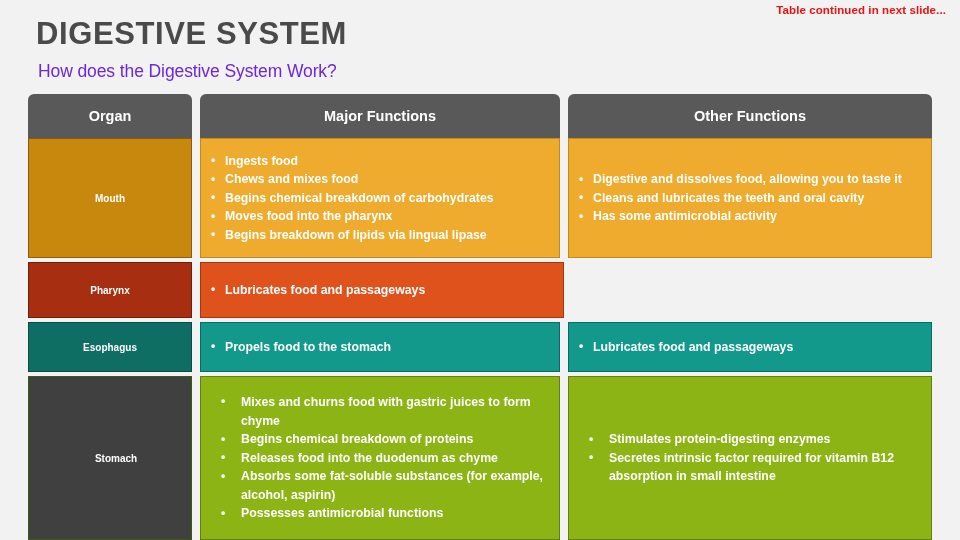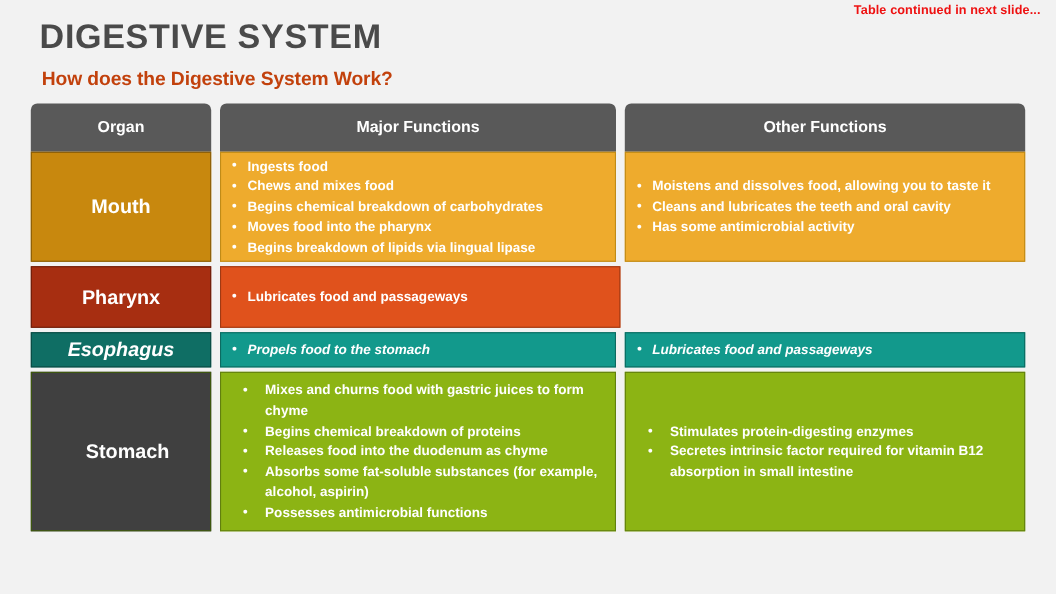--- a/index.html
+++ b/index.html
@@ -32,22 +32,22 @@
     font-size: 31px;
     font-weight: bold;
     color: #4a4a4a;
     letter-spacing: 0.6px;
   }
   #slide-subtitle {
     position: absolute;
     left: 38px;
     top: 61px;
     font-size: 17.5px;
-    font-weight: bold;
-    color: #c2410c;
+    font-weight: normal;
+    color: #6d28d9;
     letter-spacing: -0.1px;
   }
 
   
   #table {
     position: absolute;
     left: 28px;
     top: 94px;
     width: 904px;
     border-radius: 14px;
@@ -77,21 +77,21 @@
   
   .cell {
     box-sizing: border-box;
     color: #ffffff;
     overflow: hidden;
   }
   .cell.organ {
     display: flex;
     align-items: center;
     justify-content: center;
-    font-size: 18px;
+    font-size: 10px;
     font-weight: bold;
   }
   .cell.list {
     display: flex;
     flex-direction: column;
     justify-content: center;
     padding: 6px 10px 6px 8px;
   }
   .cell.list ul {
     margin: 0;
@@ -123,24 +123,24 @@
   .theme-mouth .organ      { background: #c8880e; border: 1.5px solid #8a5e08; }
   .theme-mouth .list       { background: #eeab2d; border: 1.5px solid #c08b17; }
   .theme-pharynx .organ    { background: #a72e11; border: 1.5px solid #6e1f0b; }
   .theme-pharynx .list     { background: #e0521c; border: 1.5px solid #a03a13; }
   .theme-esophagus .organ  { background: #0f6e64; border: 1.5px solid #0a4a43; }
   .theme-esophagus .list   { background: #12998c; border: 1.5px solid #0c6b61; }
   .theme-stomach .organ    { background: #404040; border: 1.5px solid #3f5a0c; text-align: center; }
   .theme-stomach .list     { background: #8cb414; border: 1.5px solid #62800e; }
 
   
-  .h-mouth .cell      { height: 100px; }
+  .h-mouth .cell      { height: 120px; }
   .h-pharynx .cell    { height: 56px; }
-  .h-esophagus .cell  { height: 32px; font-style: italic; }
-  .h-stomach .cell    { height: 145px; padding-left: 12px; }
+  .h-esophagus .cell  { height: 50px; }
+  .h-stomach .cell    { height: 164px; padding-left: 12px; }
 </style>
 </head>
 <body>
 
 <div id="continued-note">Table continued in next slide...</div>
 
 <div id="slide-title">DIGESTIVE SYSTEM</div>
 <div id="slide-subtitle">How does the Digestive System Work?</div>
 
 <div id="table">
@@ -157,21 +157,21 @@
       <ul>
           <li>Ingests food</li>
           <li>Chews and mixes food</li>
           <li>Begins chemical breakdown of carbohydrates</li>
           <li>Moves food into the pharynx</li>
           <li>Begins breakdown of lipids via lingual lipase</li>
         </ul>
     </div>
     <div class="cell list col-other">
       <ul>
-          <li>Moistens and dissolves food, allowing you to taste it</li>
+          <li>Digestive and dissolves food, allowing you to taste it</li>
           <li>Cleans and lubricates the teeth and oral cavity</li>
           <li>Has some antimicrobial activity</li>
         </ul>
     </div>
   </div>
 
   <div class="row body-row theme-pharynx h-pharynx">
     <div class="cell organ col-organ">Pharynx</div>
     <div class="cell list col-other">
       <ul>

